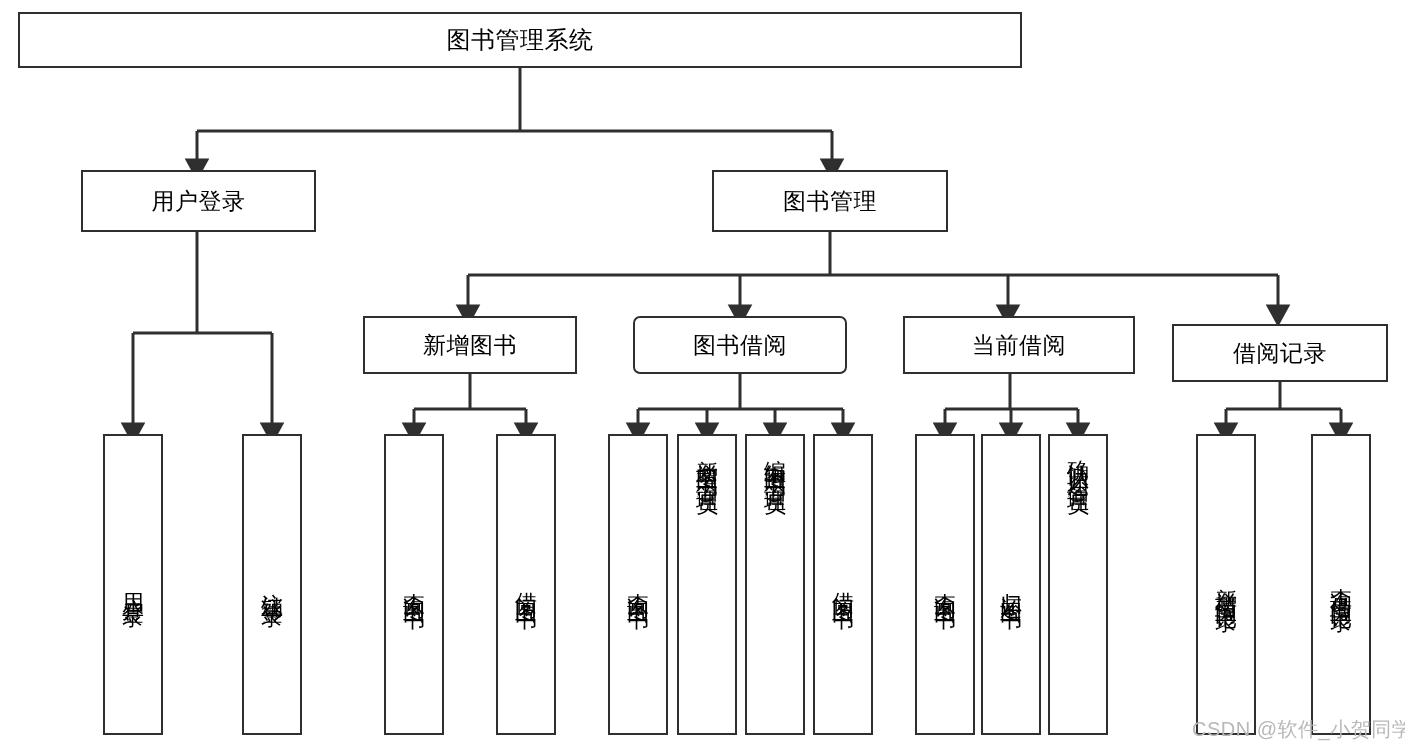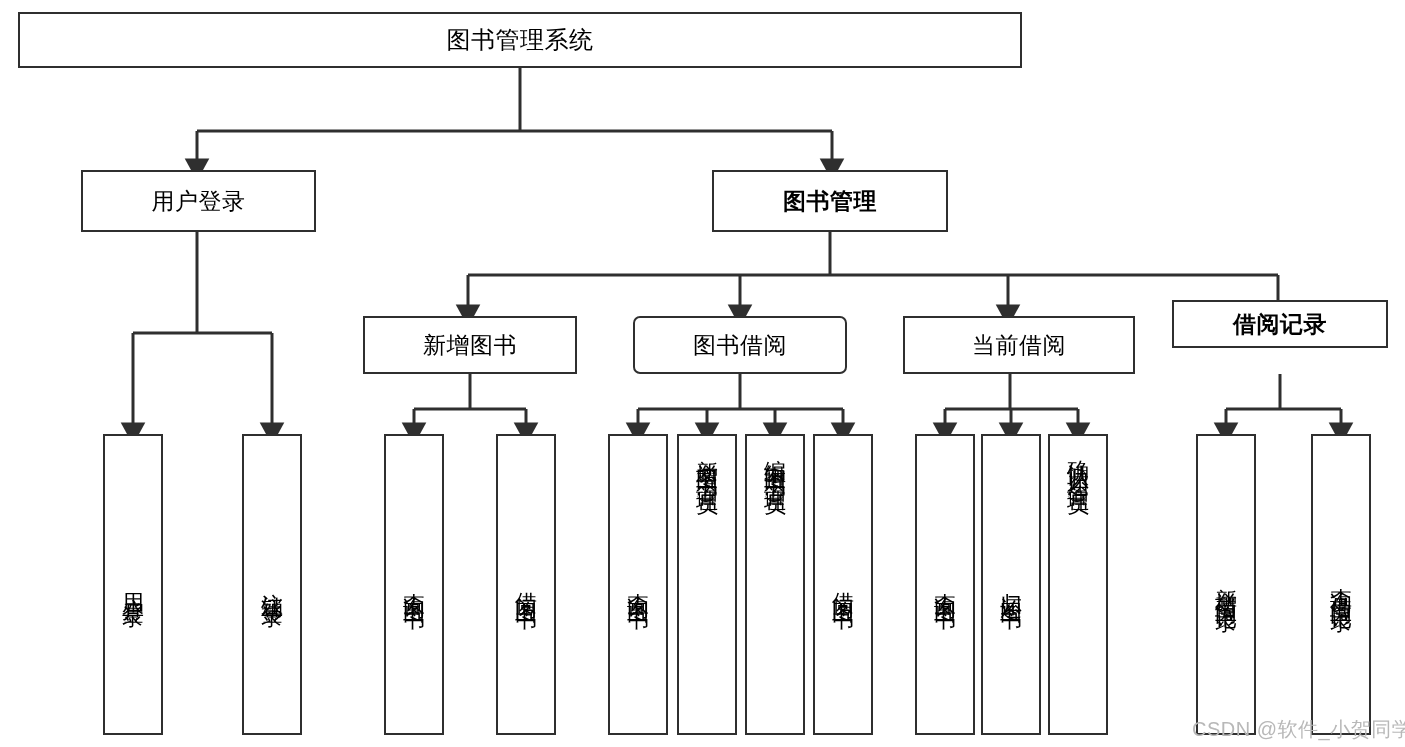--- a/index.html
+++ b/index.html
@@ -129,34 +129,34 @@
     </g>
   </svg>
 
   <div class="node horiz root" style="left:18px; top:12px; width:1004px; height:56px;">
     <span class="node-label">图书管理系统</span>
   </div>
 
   <div class="node horiz" style="left:81px; top:170px; width:235px; height:62px;">
     <span class="node-label">用户登录</span>
   </div>
-  <div class="node horiz" style="left:712px; top:170px; width:236px; height:62px;font-weight:bold;">
+  <div class="node horiz" style="left:712px; top:170px; width:236px; height:62px;">
     <span class="node-label">图书管理</span>
   </div>
 
   <div class="node horiz" style="left:363px; top:316px; width:214px; height:58px;">
     <span class="node-label">新增图书</span>
   </div>
   <div class="node horiz" style="left:633px; top:316px; width:214px; height:58px;border-radius:7px;">
     <span class="node-label">图书借阅</span>
   </div>
   <div class="node horiz" style="left:903px; top:316px; width:232px; height:58px;">
     <span class="node-label">当前借阅</span>
   </div>
-  <div class="node horiz" style="left:1172px; top:300px; width:216px; height:48px;font-weight:bold;">
+  <div class="node horiz" style="left:1172px; top:324px; width:216px; height:58px;">
     <span class="node-label">借阅记录</span>
   </div>
 
   <div class="node vert centered" style="left:103px; top:434px; width:60px; height:301px;">
     <span class="node-label">用户登录</span>
   </div>
   <div class="node vert centered" style="left:242px; top:434px; width:60px; height:301px;">
     <span class="node-label">注销登录</span>
   </div>
 

